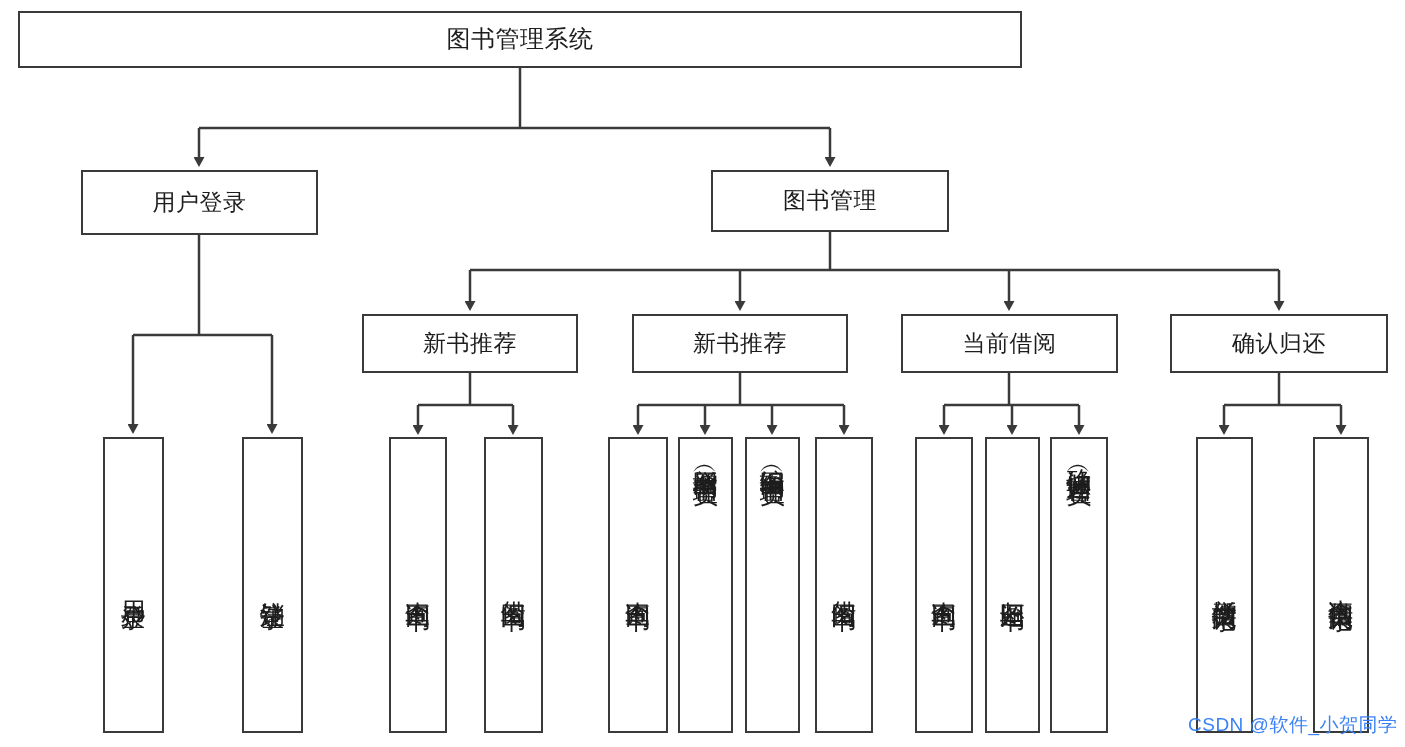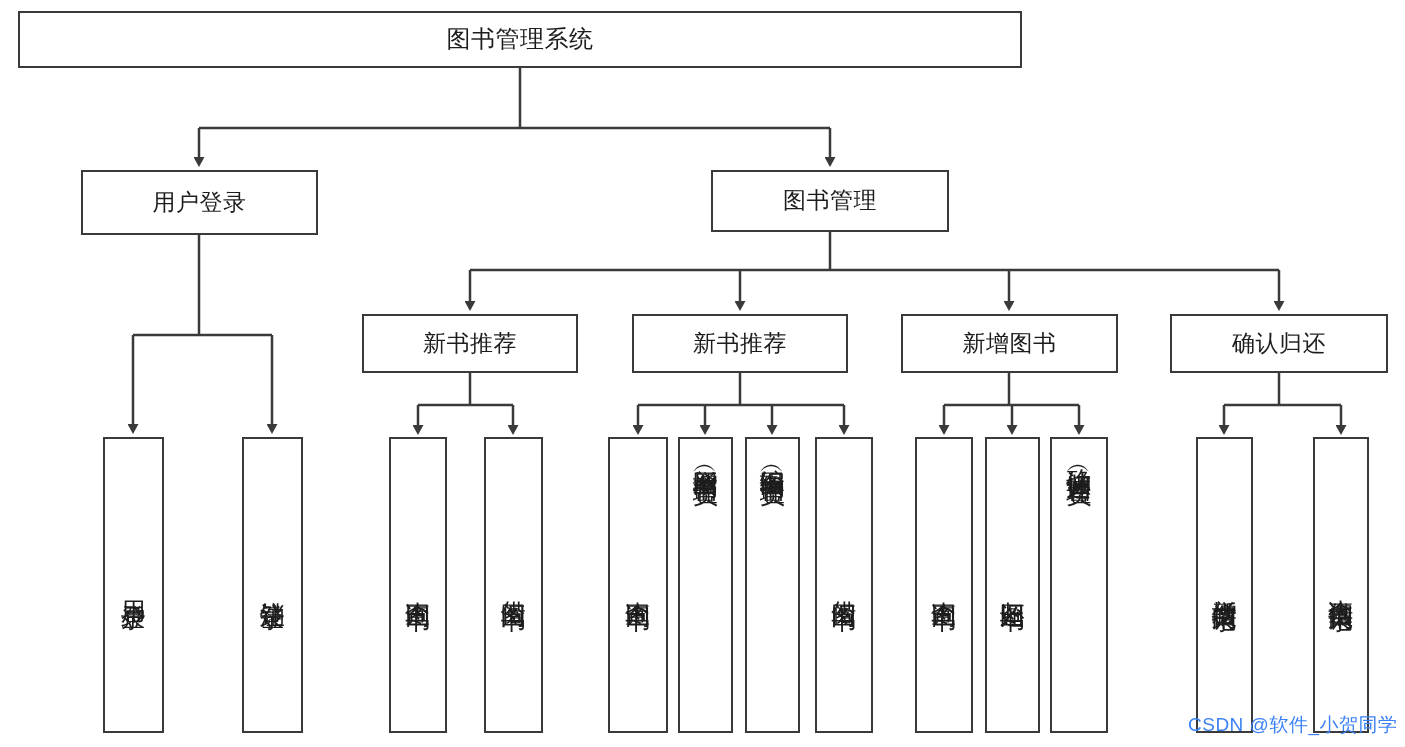--- a/index.html
+++ b/index.html
@@ -145,21 +145,21 @@
 
   <div class="node horiz" style="left:362px; top:314px; width:216px; height:59px;">
     <span class="label">新书推荐</span>
   </div>
 
   <div class="node horiz" style="left:632px; top:314px; width:216px; height:59px;">
     <span class="label">新书推荐</span>
   </div>
 
   <div class="node horiz" style="left:901px; top:314px; width:217px; height:59px;">
-    <span class="label">新增图书</span>
+    <span class="label">当前借阅</span>
   </div>
 
   <div class="node horiz" style="left:1170px; top:314px; width:218px; height:59px;">
     <span class="label">确认归还</span>
   </div>
 
   <div class="node vert mid" style="left:103px; top:437px; width:61px; height:296px;">
     <span class="label">用户登录</span>
   </div>
 

